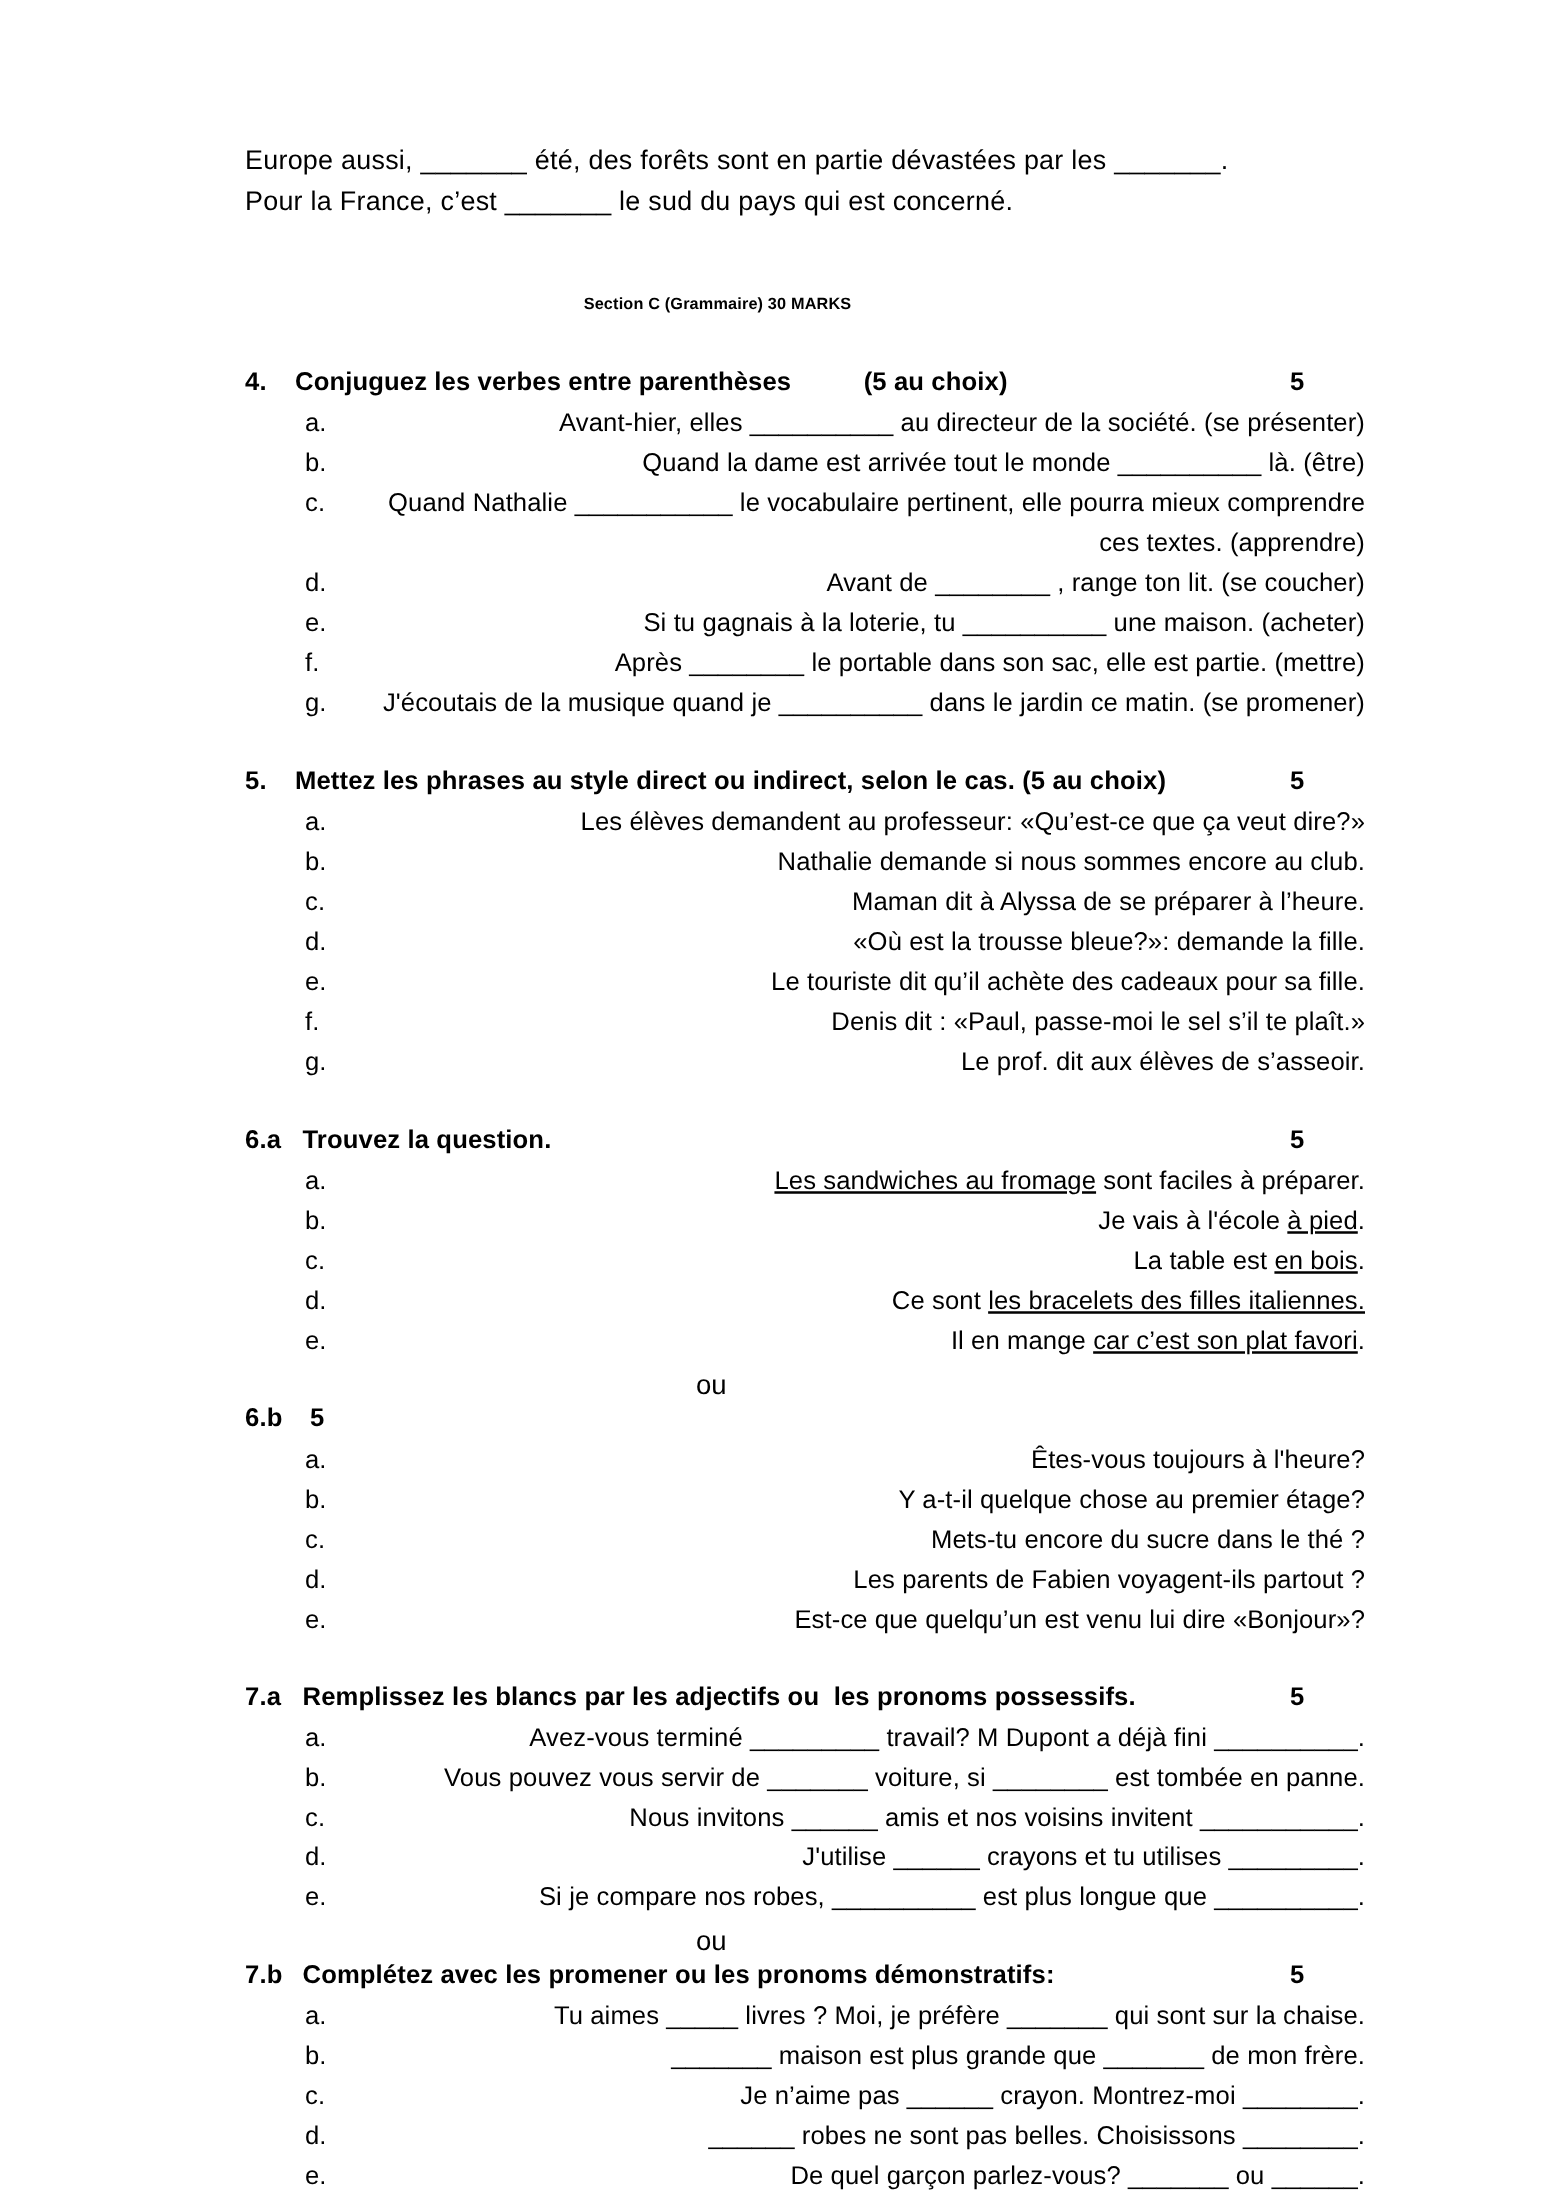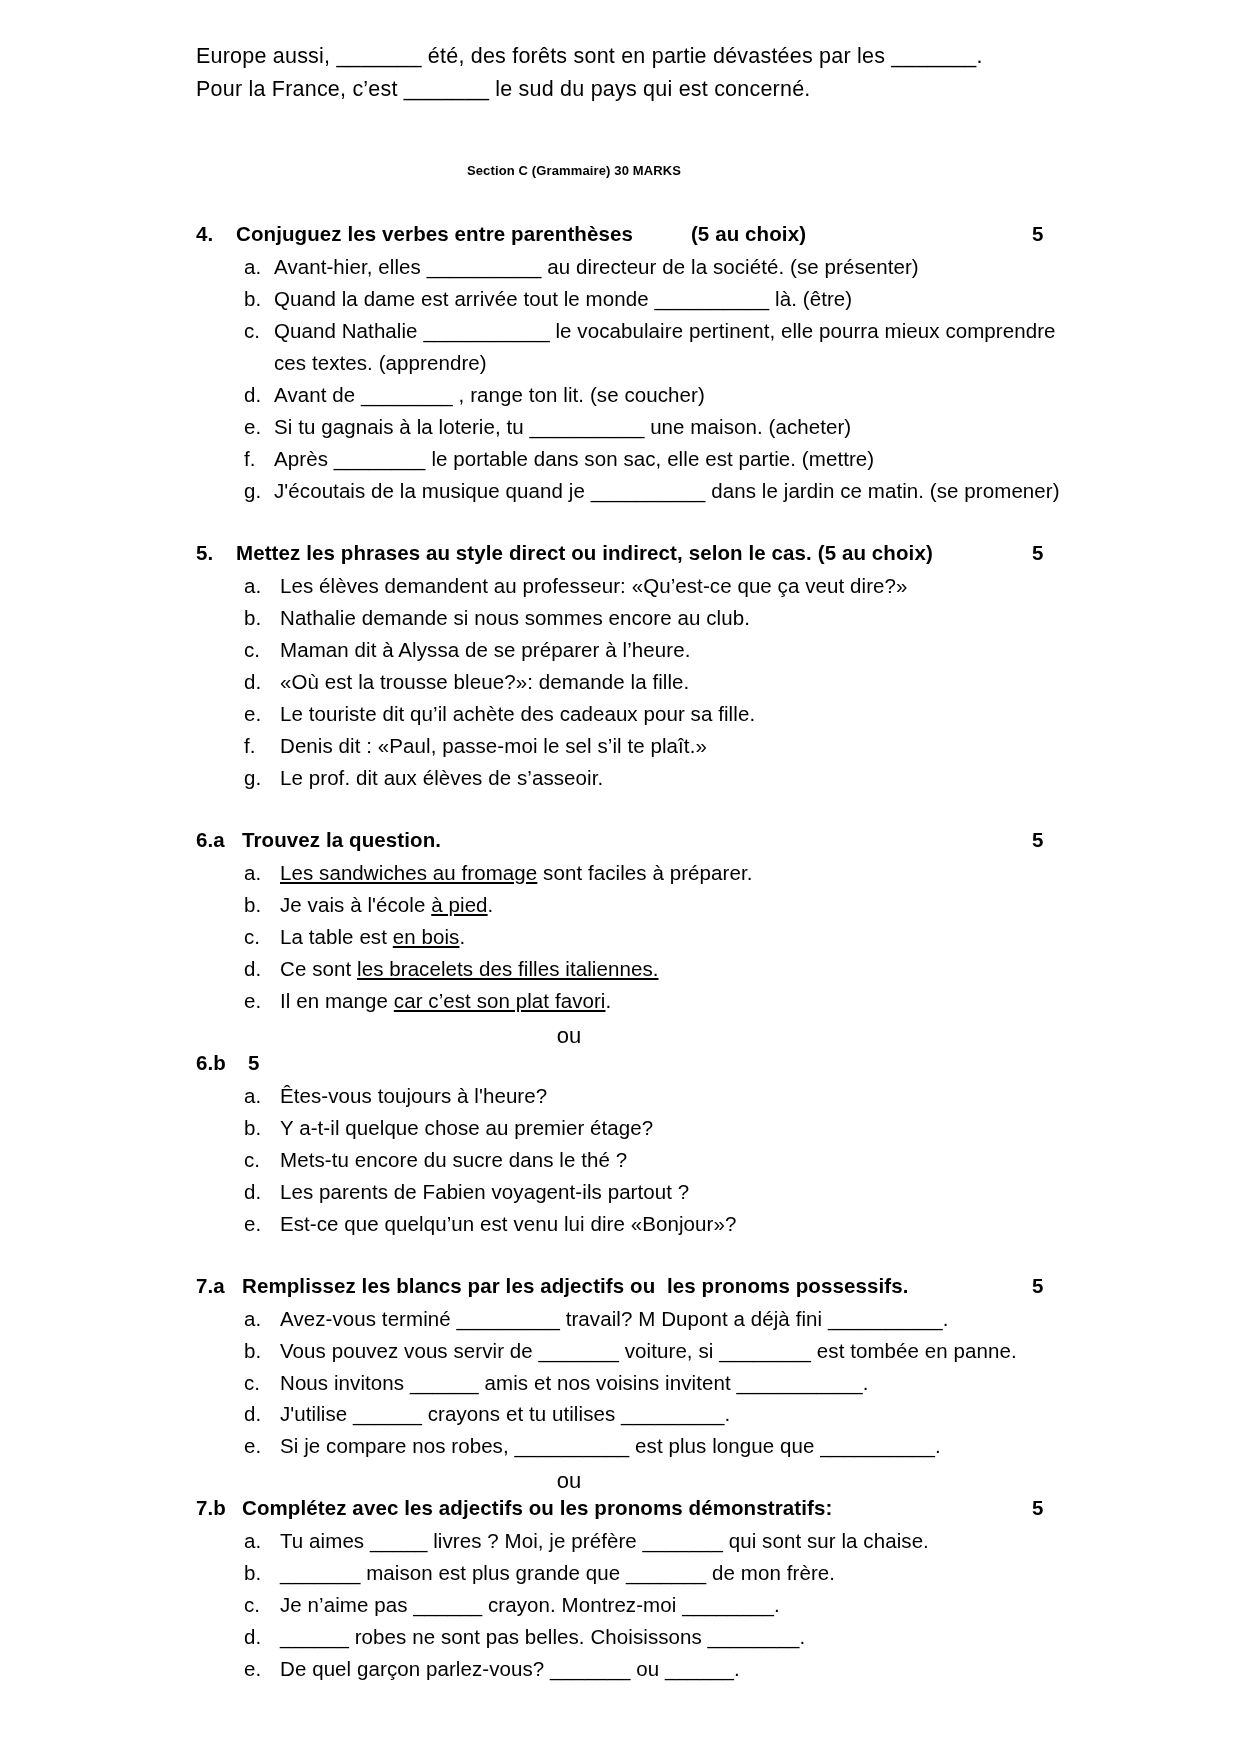--- a/index.html
+++ b/index.html
@@ -12,21 +12,21 @@
     height: 1755px;
     font-family: "Liberation Sans", sans-serif;
     color: #000000;
     -webkit-font-smoothing: antialiased;
   }
   .page {
     position: relative;
     width: 1242px;
     height: 1755px;
     box-sizing: border-box;
-    padding: 40px 150px 0 196px;
+    padding: 112px 150px 0 196px;
     background: #ffffff;
   }
 
   
   .intro {
     font-size: 21.5px;
     line-height: 1.52;
     letter-spacing: 0.01em;
     margin: 0 0 58px 0;
     max-width: 790px;
@@ -80,20 +80,21 @@
     line-height: 1.56;
     letter-spacing: 0.004em;
   }
   .lbl {
     flex: 0 0 auto;
     width: 30px;
   }
   .lbl.pad { width: 36px; }
   .txt {
     flex: 1 1 auto;
+    text-align: right;
   }
   .txt u {
     text-decoration: underline;
     text-underline-offset: 2px;
   }
   .ou {
     text-align: center;
     font-size: 22px;
     margin: 2px 0 2px 0;
     padding-right: 150px;
@@ -273,21 +274,21 @@
           <span class="txt">Si je compare nos robes, __________ est plus longue que __________.</span>
         </li>
     </ol>
   </div>
 
   <div class="ou">ou</div>
 
   <div class="qblock">
     <div class="qhead">
       <span class="qnum wide">7.b</span>
-      <span class="qtitle">Complétez avec les adjectifs ou les pronoms démonstratifs:</span>
+      <span class="qtitle">Complétez avec les promener ou les pronoms démonstratifs:</span>
       <span class="qmarks">5</span>
     </div>
     <ol class="items">
       <li>
           <span class="lbl pad">a.</span>
           <span class="txt">Tu aimes _____ livres ? Moi, je préfère _______ qui sont sur la chaise.</span>
         </li>
       <li>
           <span class="lbl pad">b.</span>
           <span class="txt">_______ maison est plus grande que _______ de mon frère.</span>

